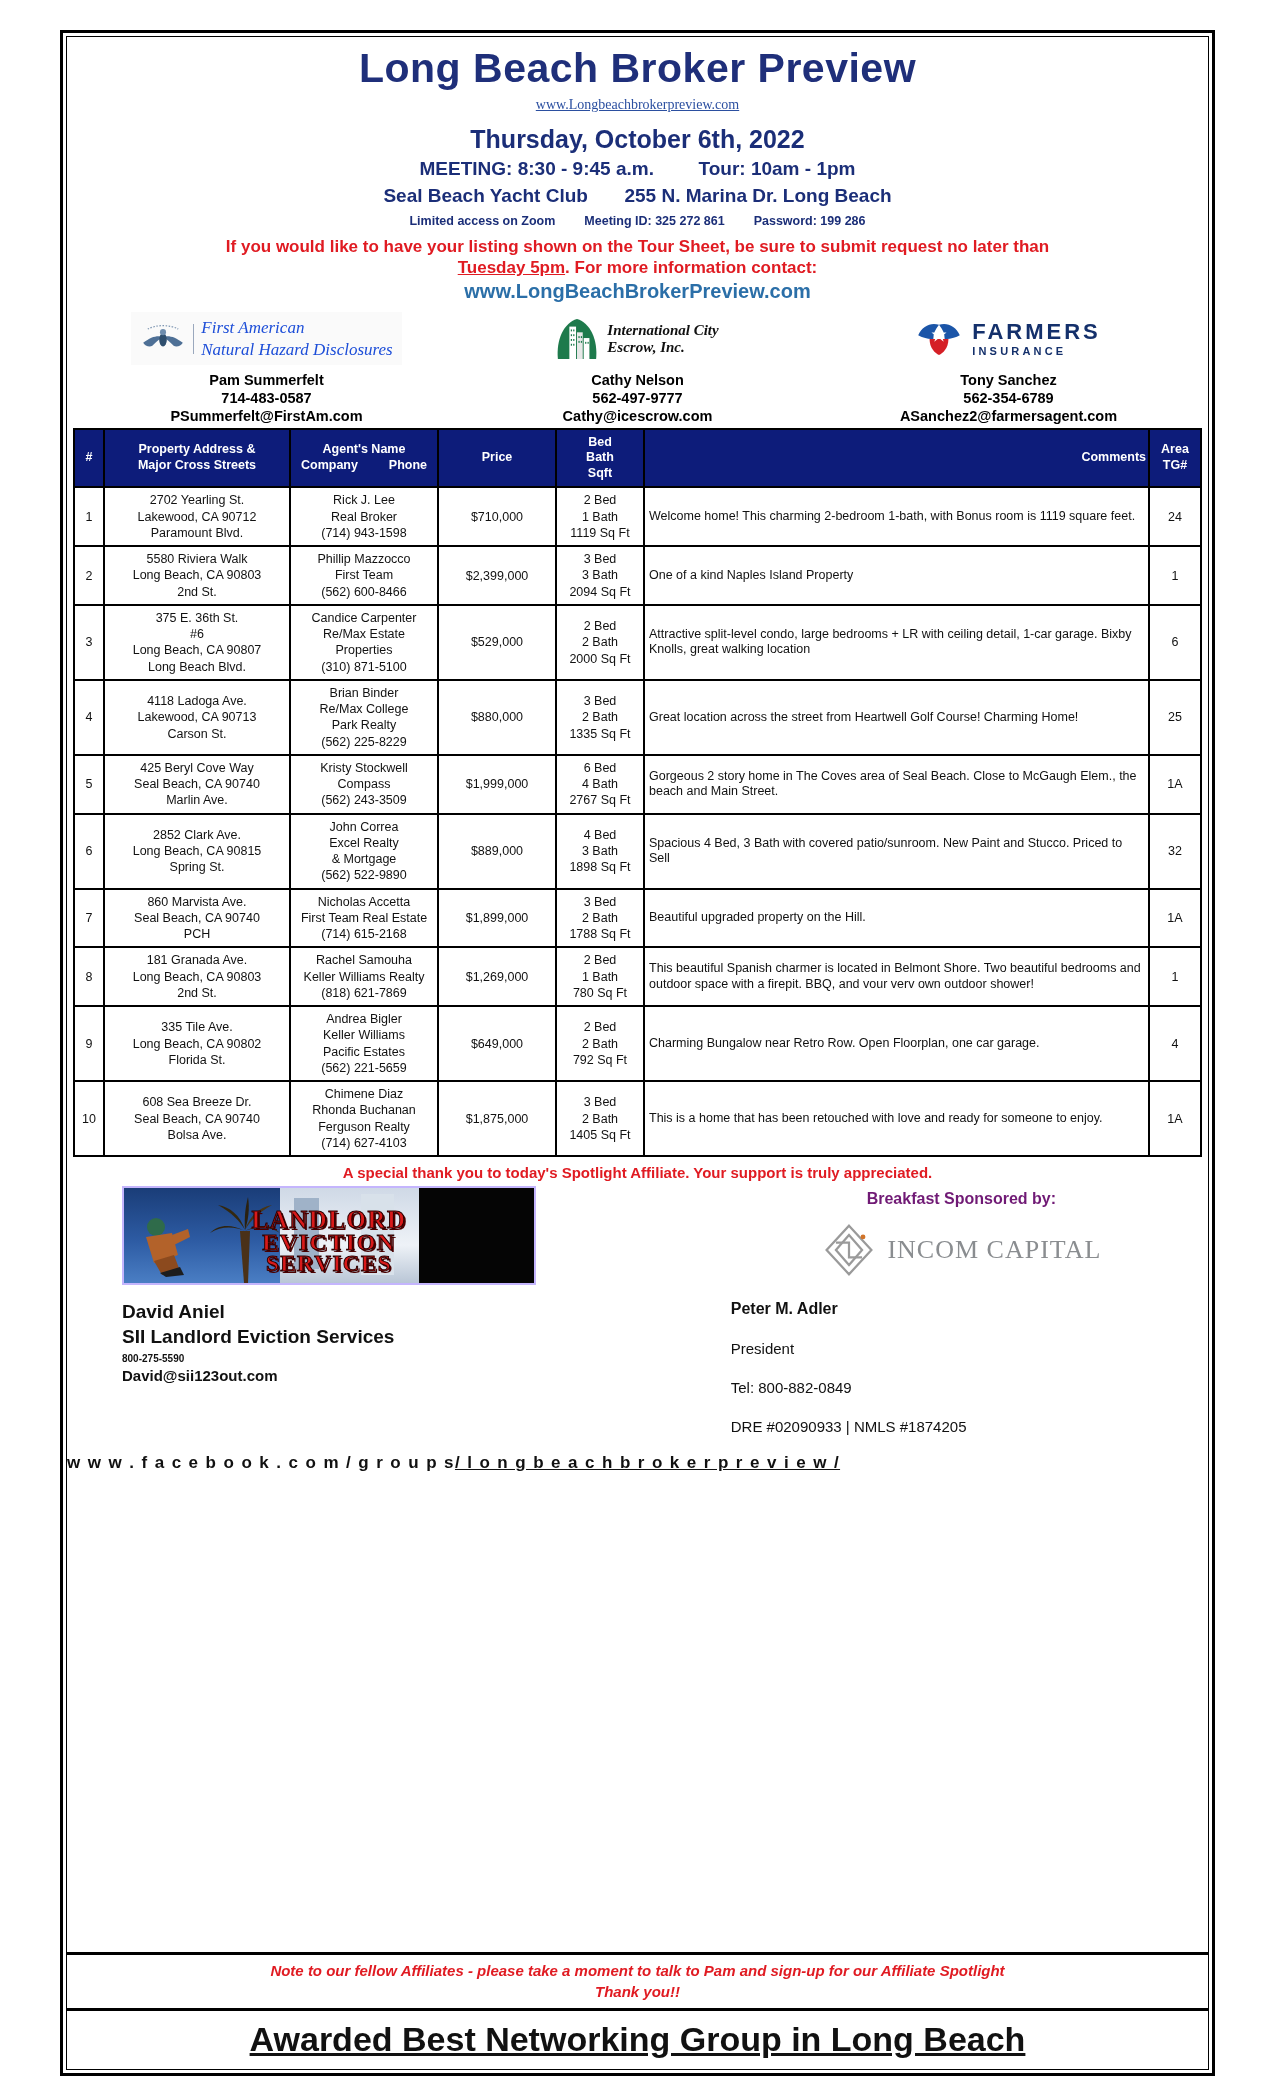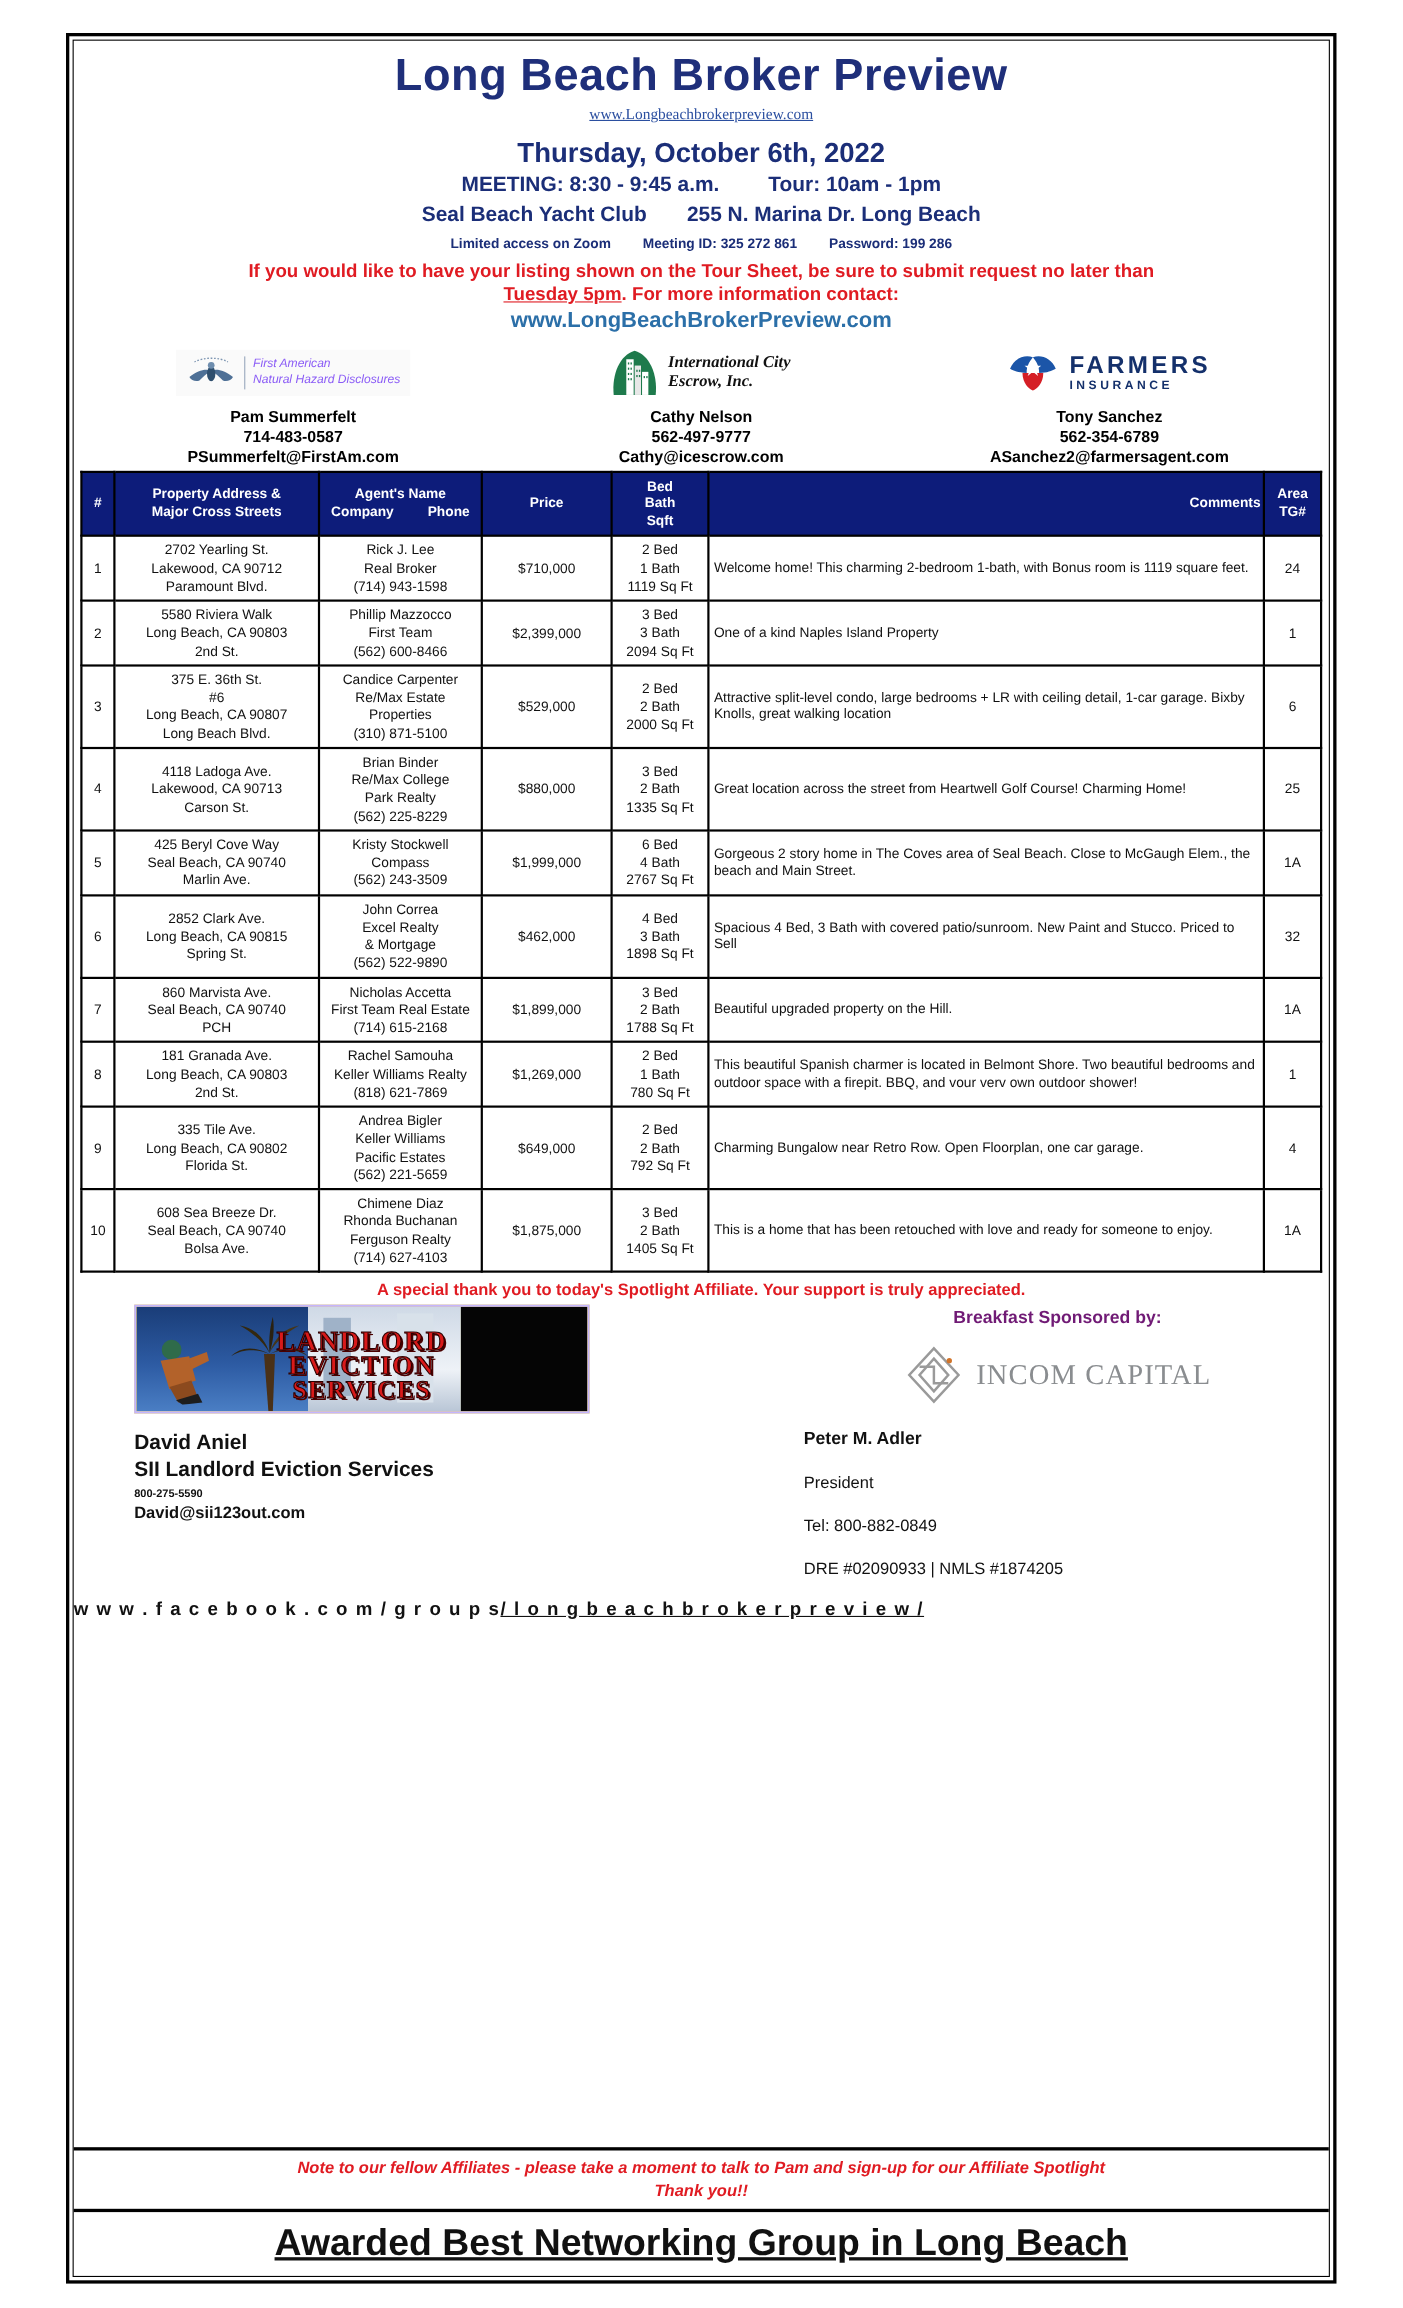--- a/index.html
+++ b/index.html
@@ -29,21 +29,21 @@
   .sp-col{flex:1;text-align:center;}
   .sp-logo{height:52px;display:flex;align-items:center;justify-content:center;}
   .sp-name{font-size:14.5px;font-weight:bold;color:#000;margin-top:7px;}
   .sp-phone{font-size:14.5px;font-weight:bold;color:#000;margin-top:2px;}
   .sp-mail{font-size:14.5px;font-weight:bold;color:#000;margin-top:2px;}
 
   
   .fa-box{display:flex;align-items:center;gap:7px;background:#fafafa;padding:5px 9px;}
   .fa-bird{width:46px;height:32px;}
   .fa-div{width:1px;height:30px;background:#9aa8bd;}
-  .fa-txt{font-family:Liberation Sans, sans-serif;font-style:italic;color:#8b5cf6;font-size:11px;line-height:1.25;text-align:left;}
+  .fa-txt{font-family:Liberation Serif, serif;font-style:italic;color:#1d4ed8;font-size:17px;line-height:1.25;text-align:left;}
   
   .ice-box{display:flex;align-items:center;gap:9px;}
   .ice-mark{width:42px;height:44px;}
   .ice-txt{font-family:"Liberation Serif",serif;font-weight:bold;font-style:italic;color:#111;font-size:15px;line-height:1.12;text-align:left;}
   
   .frm-box{display:flex;align-items:center;gap:10px;}
   .frm-mark{width:46px;height:34px;}
   .frm-txt{text-align:left;}
   .frm-main{font-size:22px;font-weight:bold;color:#14306B;letter-spacing:3px;line-height:1;}
   .frm-sub{font-size:11px;font-weight:bold;color:#14306B;letter-spacing:3.2px;margin-top:2px;}
@@ -365,21 +365,21 @@
                   <div>2852 Clark Ave.</div>
                   <div>Long Beach, CA 90815</div>
                   <div>Spring St.</div>
                 </td>
                 <td class="c-agent">
                   <div>John Correa</div>
                   <div>Excel Realty</div>
                   <div>&amp; Mortgage</div>
                   <div>(562) 522-9890</div>
                 </td>
-                <td class="c-price">$462,000</td>
+                <td class="c-price">$889,000</td>
                 <td class="c-bbs">
                   <div>4 Bed</div>
                   <div>3 Bath</div>
                   <div>1898 Sq Ft</div>
                 </td>
                 <td class="c-comment">Spacious 4 Bed, 3 Bath with covered patio/sunroom. New Paint and Stucco. Priced to Sell</td>
                 <td class="c-area">32</td>
               </tr>
               <tr>
                 <td class="c-num">7</td>

